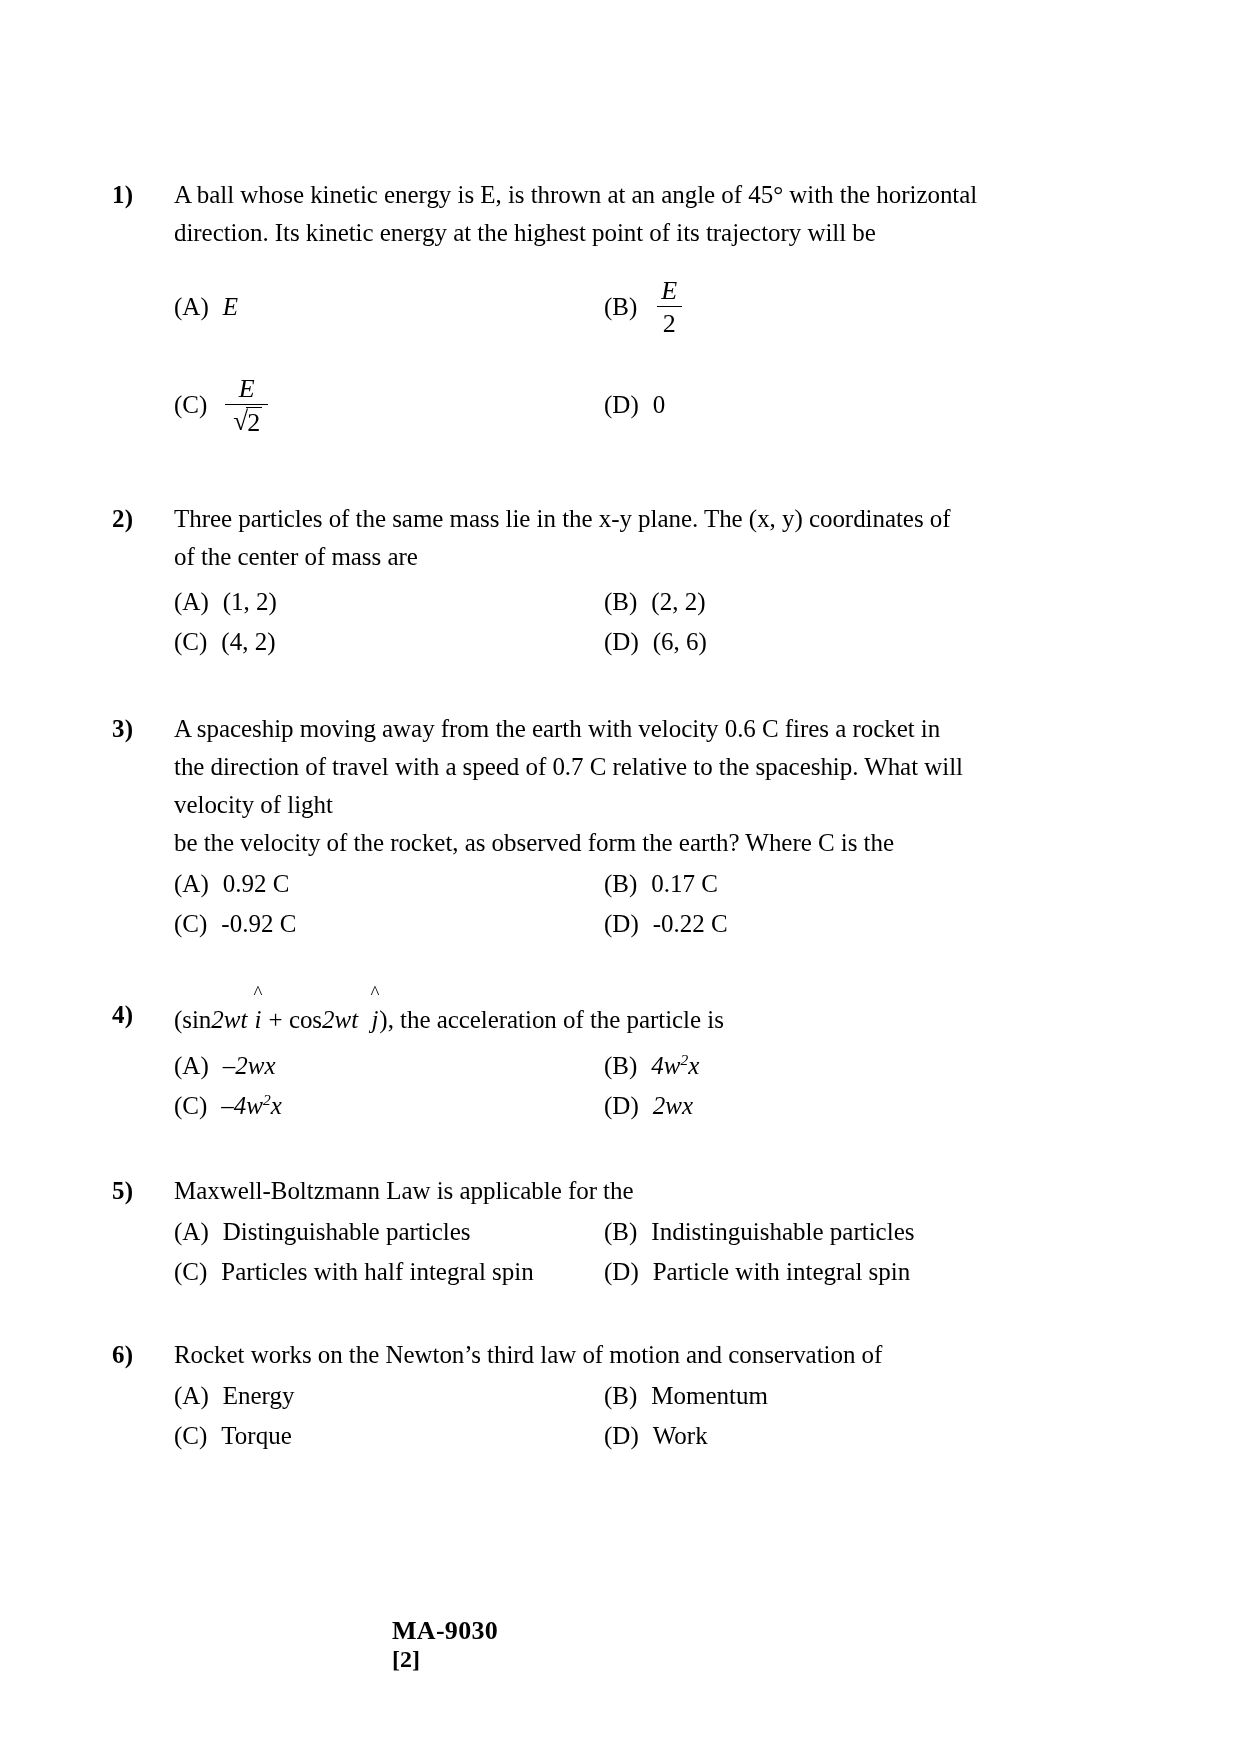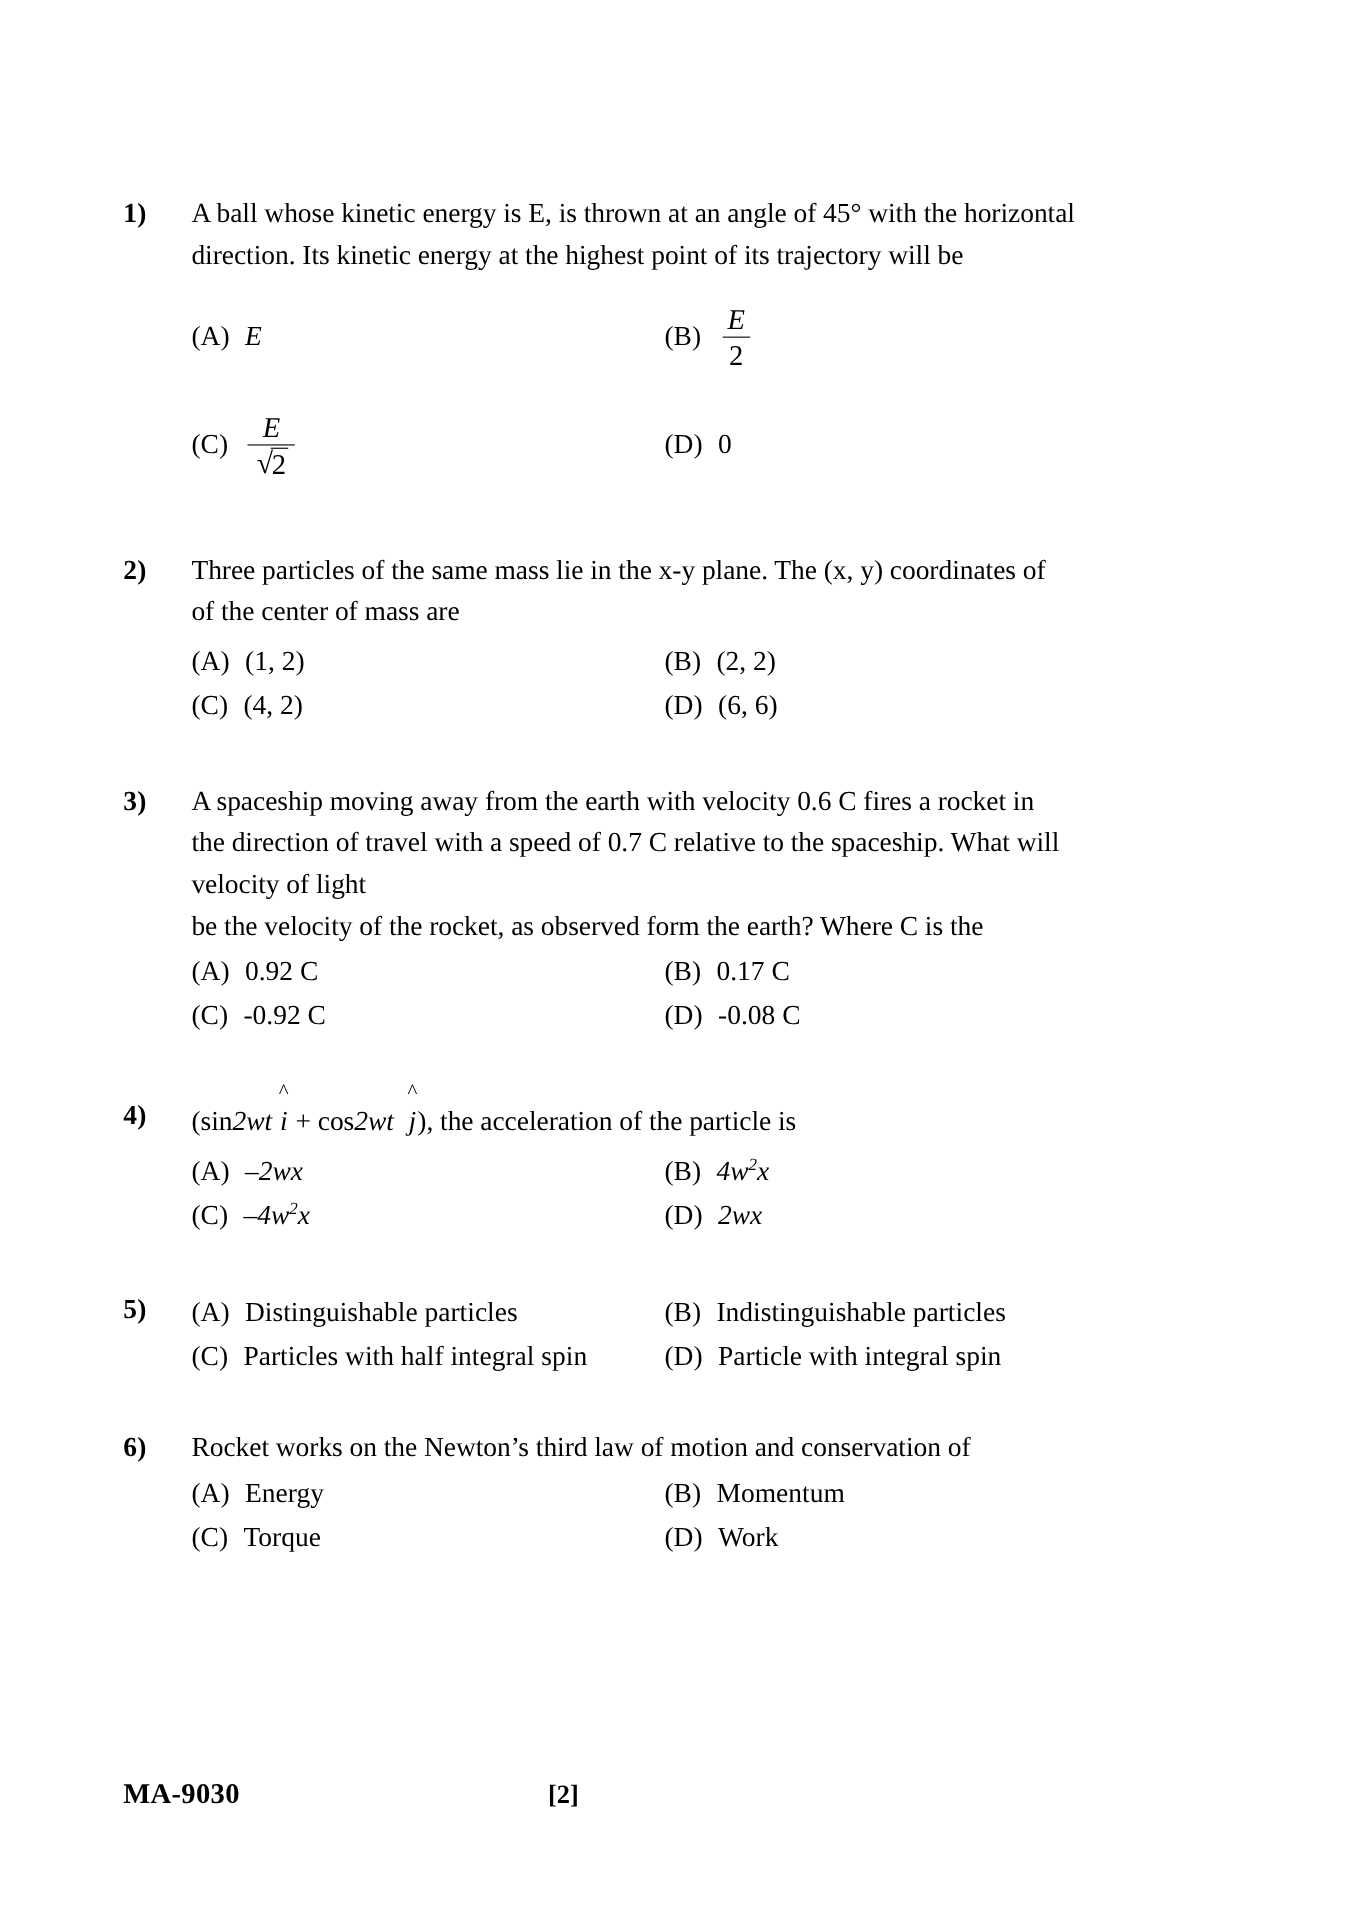--- a/index.html
+++ b/index.html
@@ -154,20 +154,21 @@
   .gap-5 { height: 44px; }
 
   
   .footer {
     position: absolute;
     left: 112px;
     top: 1616px;
     width: 880px;
     display: flex;
     align-items: baseline;
+    flex-direction: column;
   }
   .footer-code {
     font-weight: bold;
     font-size: 26px;
     letter-spacing: 0.3px;
   }
   .footer-page {
     margin-left: 280px;
     font-weight: bold;
     font-size: 24px;
@@ -266,21 +267,21 @@
           <div class="opt">
             <span class="opt-lbl">(B)</span>
             <span class="opt-val">0.17 C</span>
           </div>
           <div class="opt">
             <span class="opt-lbl">(C)</span>
             <span class="opt-val">-0.92 C</span>
           </div>
           <div class="opt">
             <span class="opt-lbl">(D)</span>
-            <span class="opt-val">-0.08 C</span>
+            <span class="opt-val">-0.22 C</span>
           </div>
         </div>
       </div>
     </div>
 
     <div class="gap-3"></div>
 
     <div class="question">
       <div class="q-num">4)</div>
       <div class="q-body">
@@ -307,20 +308,21 @@
           </div>
         </div>
       </div>
     </div>
 
     <div class="gap-4"></div>
 
     <div class="question">
       <div class="q-num">5)</div>
       <div class="q-body">
+        <div class="q-text nojust">Maxwell-Boltzmann Law is applicable for the</div>
 
         <div class="options tight">
           <div class="opt">
             <span class="opt-lbl">(A)</span>
             <span class="opt-val">Distinguishable particles</span>
           </div>
           <div class="opt">
             <span class="opt-lbl">(B)</span>
             <span class="opt-val">Indistinguishable particles</span>
           </div>

